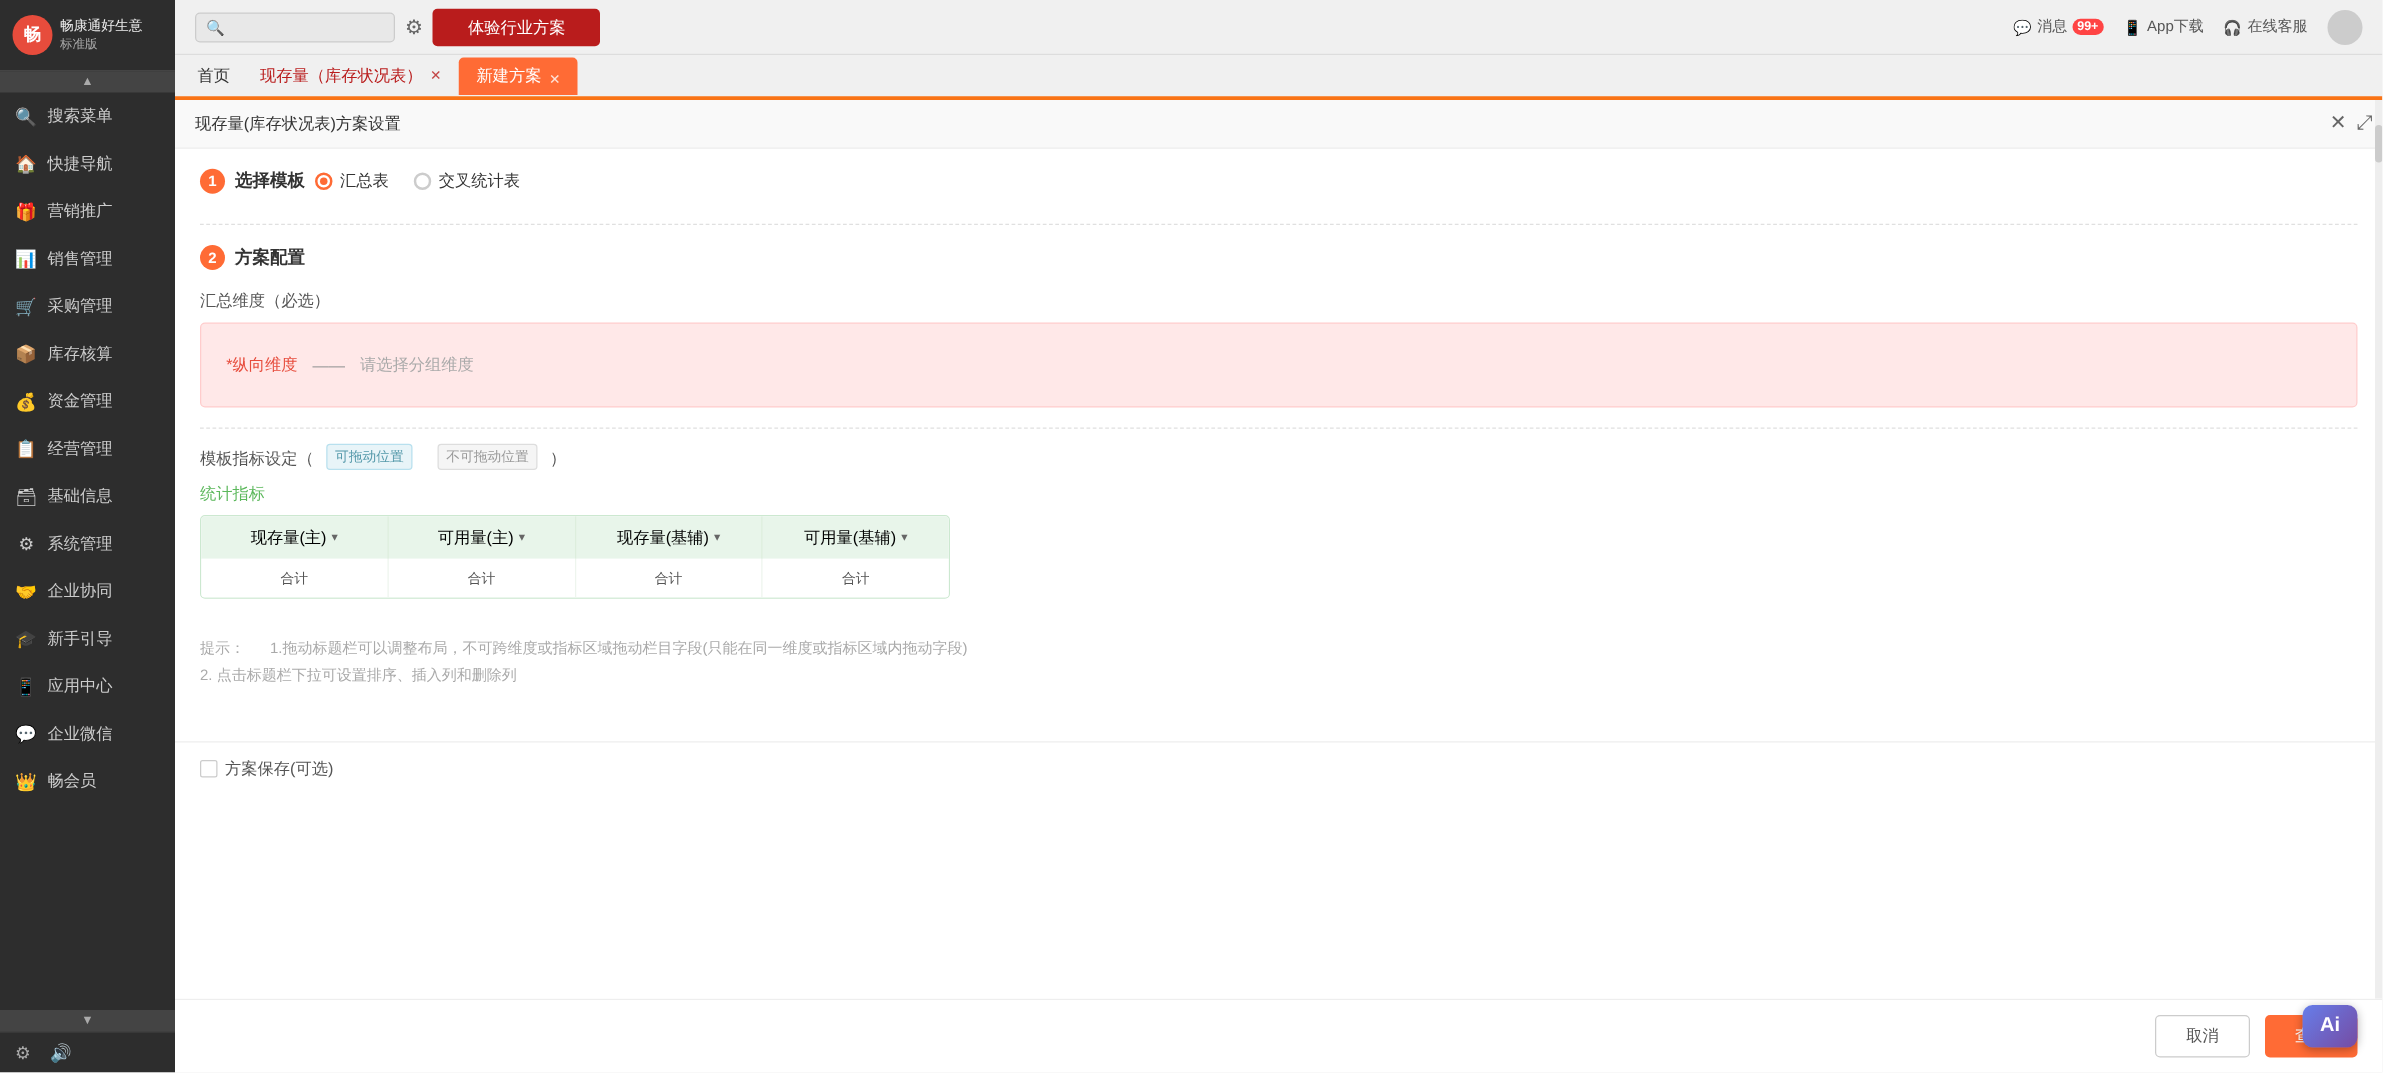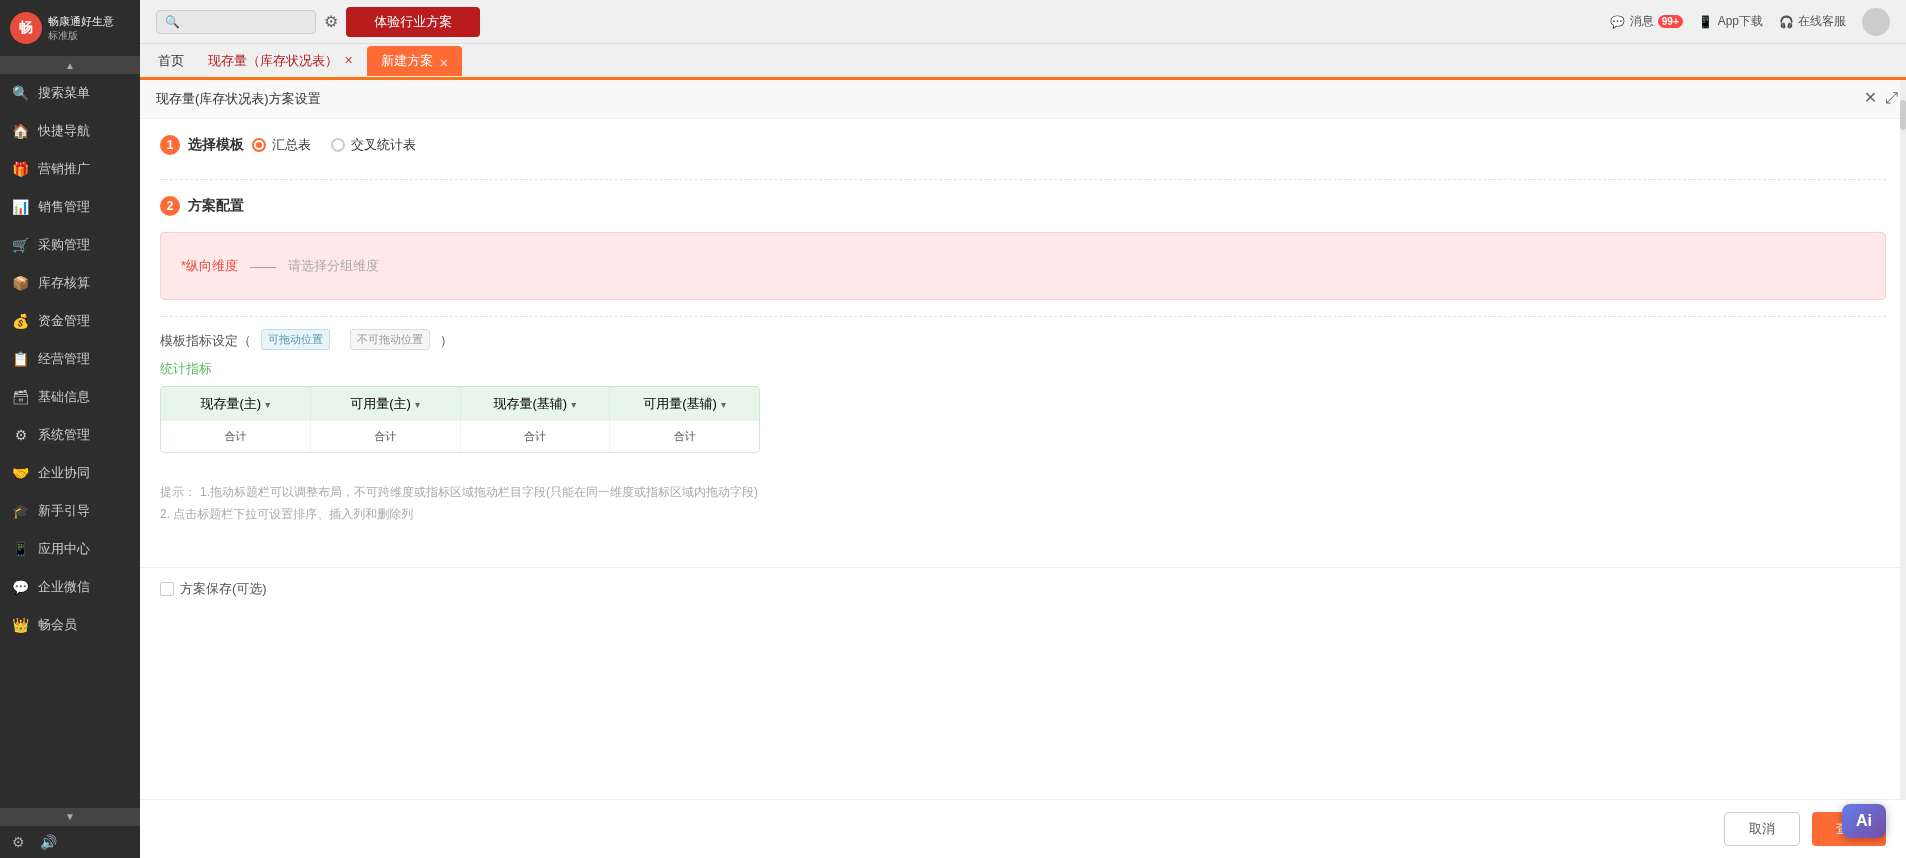--- a/index.html
+++ b/index.html
@@ -400,21 +400,21 @@
     .chevron-icon { color: #666; font-size: 10px; }
 
     
     .hint-section {
       margin-top: 16px;
       padding: 10px 0;
       color: #aaa;
       font-size: 12px;
       line-height: 1.8;
     }
-    .hint-section .hint-line { display: flex; gap: 4px; }
+    .hint-section .hint-line { display: flex; gap: 20px; }
 
     
     .save-section {
       border-top: 1px solid #eee;
       padding: 12px 20px;
       display: flex;
       align-items: center;
       gap: 6px;
     }
     .checkbox-item {
@@ -665,20 +665,21 @@
         </div>
       </div>
 
       <div class="plan-section">
         <div class="section-header">
           <div class="step-badge">2</div>
           <span class="step-title">方案配置</span>
         </div>
 
         <div>
+          <div class="field-label">汇总维度（必选）</div>
           <div class="dimension-area">
             <div class="dimension-row">
               <span class="dimension-label">*纵向维度</span>
               <span class="dimension-line">——</span>
               <span class="dimension-placeholder">请选择分组维度</span>
             </div>
           </div>
         </div>
 
         <div class="indicator-section">

